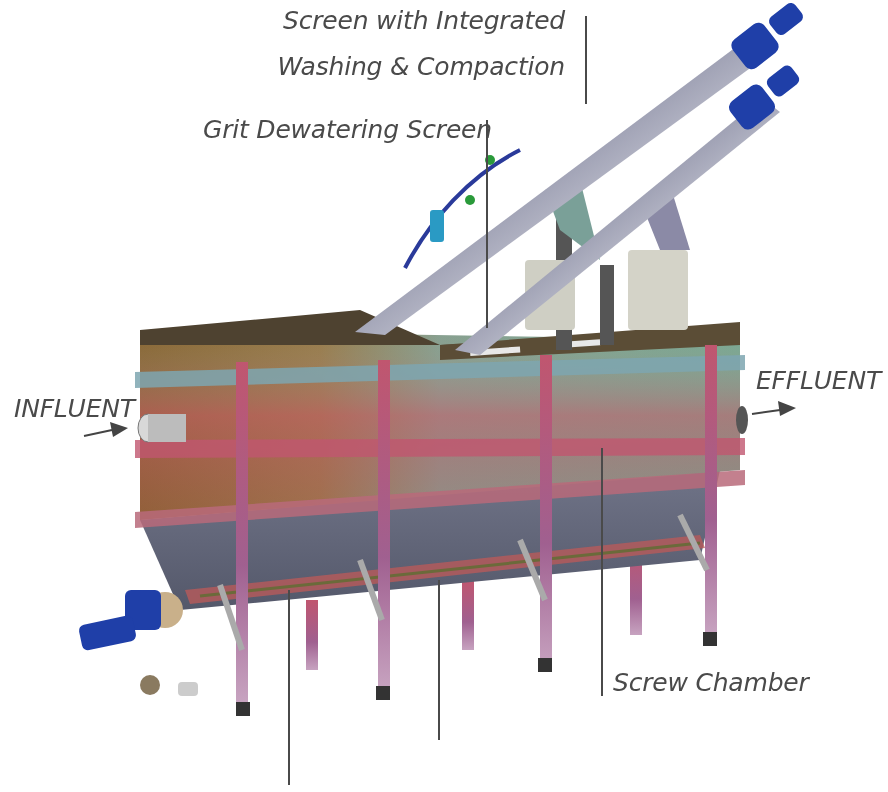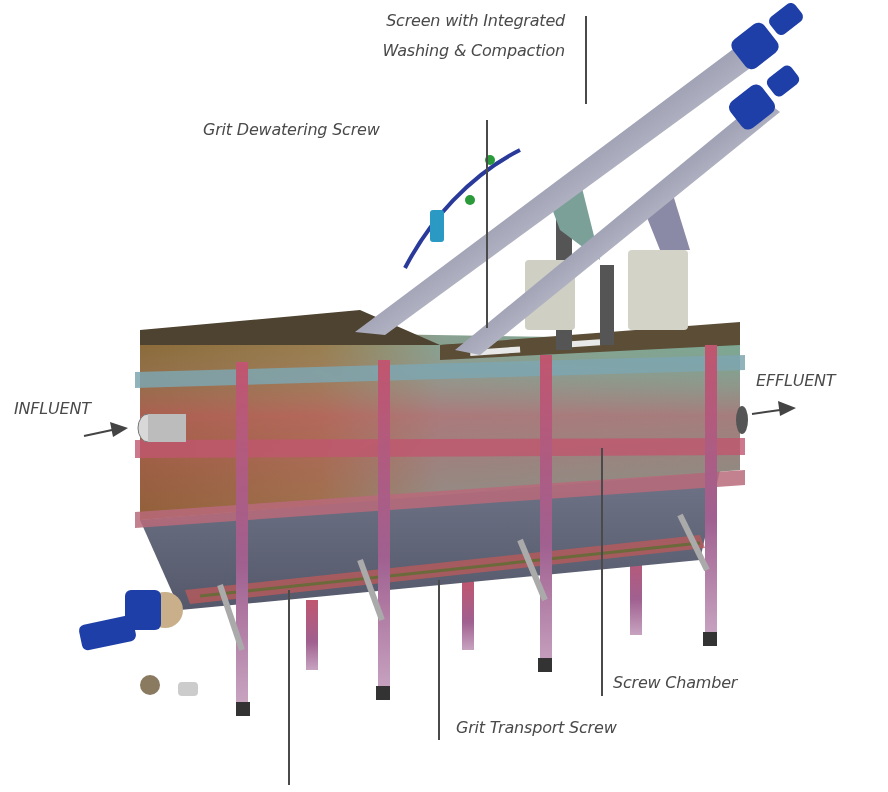--- a/index.html
+++ b/index.html
@@ -1,18 +1,18 @@
 <!DOCTYPE html>
 <html><head>
 <meta charset="utf-8">
 <style>
   html, body { margin: 0; padding: 0; background: #ffffff; }
   body { width: 888px; height: 792px; position: relative; overflow: hidden; font-family: "DejaVu Sans", sans-serif; }
   .stage { position: absolute; left: 0; top: 0; width: 888px; height: 792px; }
-  .label { position: absolute; font-style: italic; color: #4a4a4a; font-size: 16px; line-height: 30px; white-space: nowrap; letter-spacing: -0.2px; }
+  .label { position: absolute; font-style: italic; color: #4a4a4a; font-size: 25px; line-height: 30px; white-space: nowrap; letter-spacing: -0.2px; }
   .label.right { text-align: right; }
   .leader { position: absolute; width: 2px; background: #4a4a4a; }
   svg { position: absolute; left: 0; top: 0; }
 </style>
 </head>
 <body>
 
 <div class="stage">
 
   <svg width="888" height="792" viewBox="0 0 888 792">
@@ -131,20 +131,19 @@
   </svg>
 
   <div class="leader" style="left:585px; top:16px; height:88px;"></div>
   <div class="leader" style="left:486px; top:120px; height:208px;"></div>
   <div class="leader" style="left:601px; top:448px; height:248px;"></div>
   <div class="leader" style="left:438px; top:580px; height:160px;"></div>
   <div class="leader" style="left:288px; top:590px; height:195px;"></div>
 
   <div class="label right" style="right:323px; top:6px;">
     <div>Screen with Integrated</div>
-    <div style="margin-top:0;">Washing &amp; Compaction</div>
+    <div style="margin-top:16px;">Washing &amp; Compaction</div>
   </div>
-  <div class="label" style="left:203px; top:115px;">Grit Dewatering Screw</div>
+  <div class="label" style="left:203px; top:115px;">Grit Dewatering Screen</div>
   <div class="label" style="left:14px; top:394px;">INFLUENT</div>
   <div class="label" style="left:756px; top:366px;">EFFLUENT</div>
   <div class="label" style="left:613px; top:668px;">Screw Chamber</div>
-  <div class="label" status="" style="left:456px; top:713px;">Grit Transport Screw</div>
 </div>
 
 </body></html>

